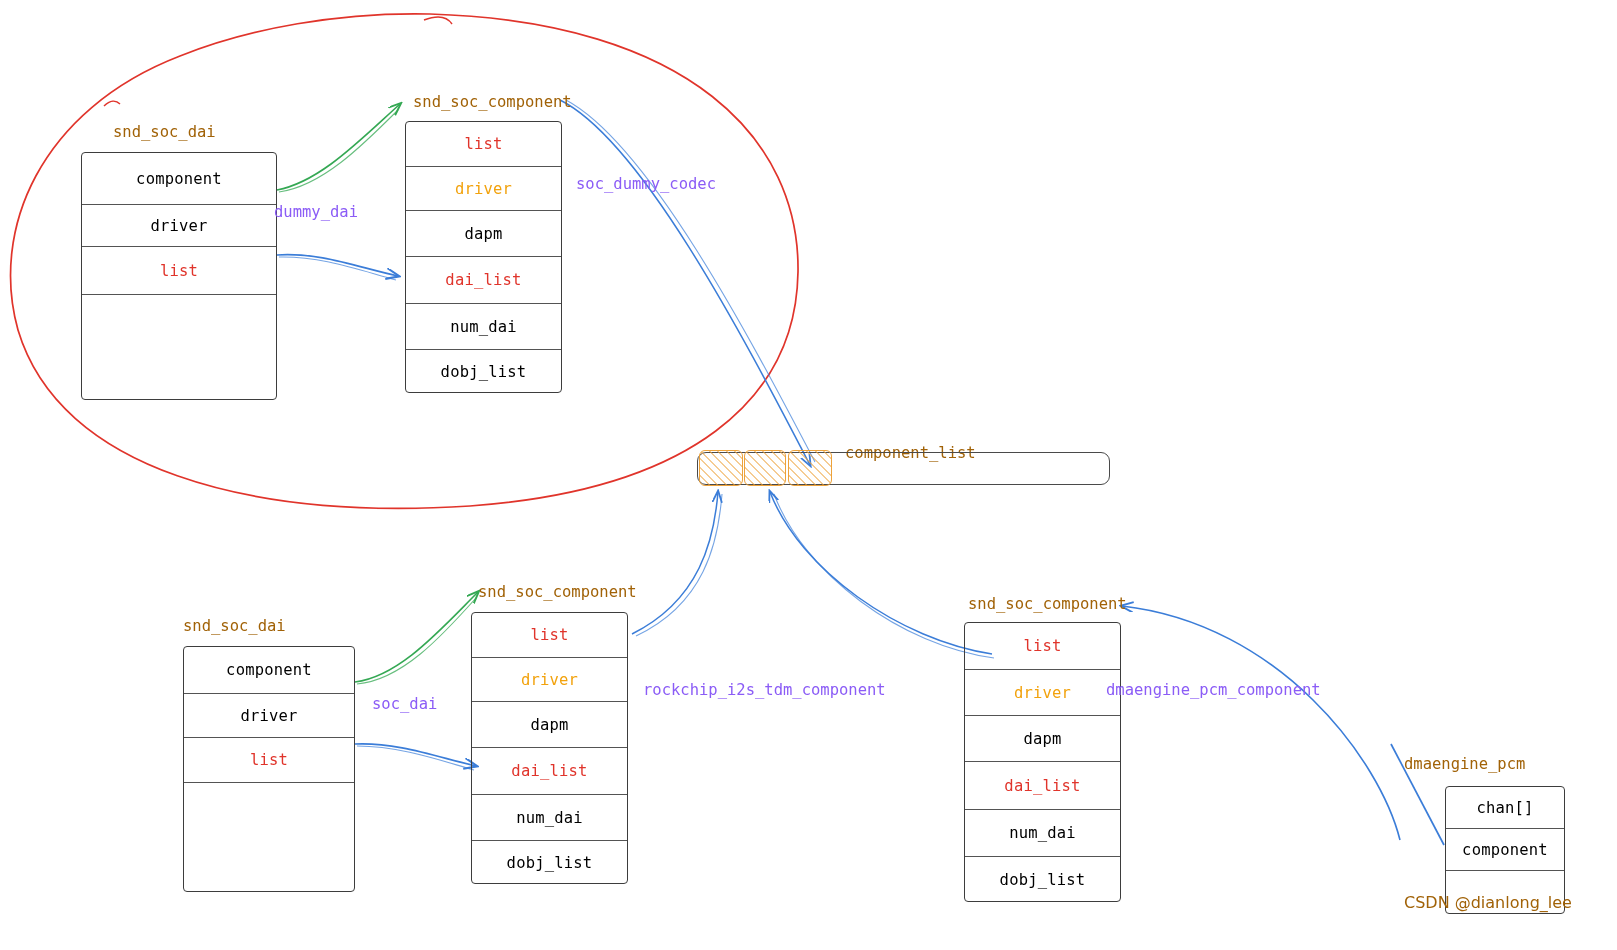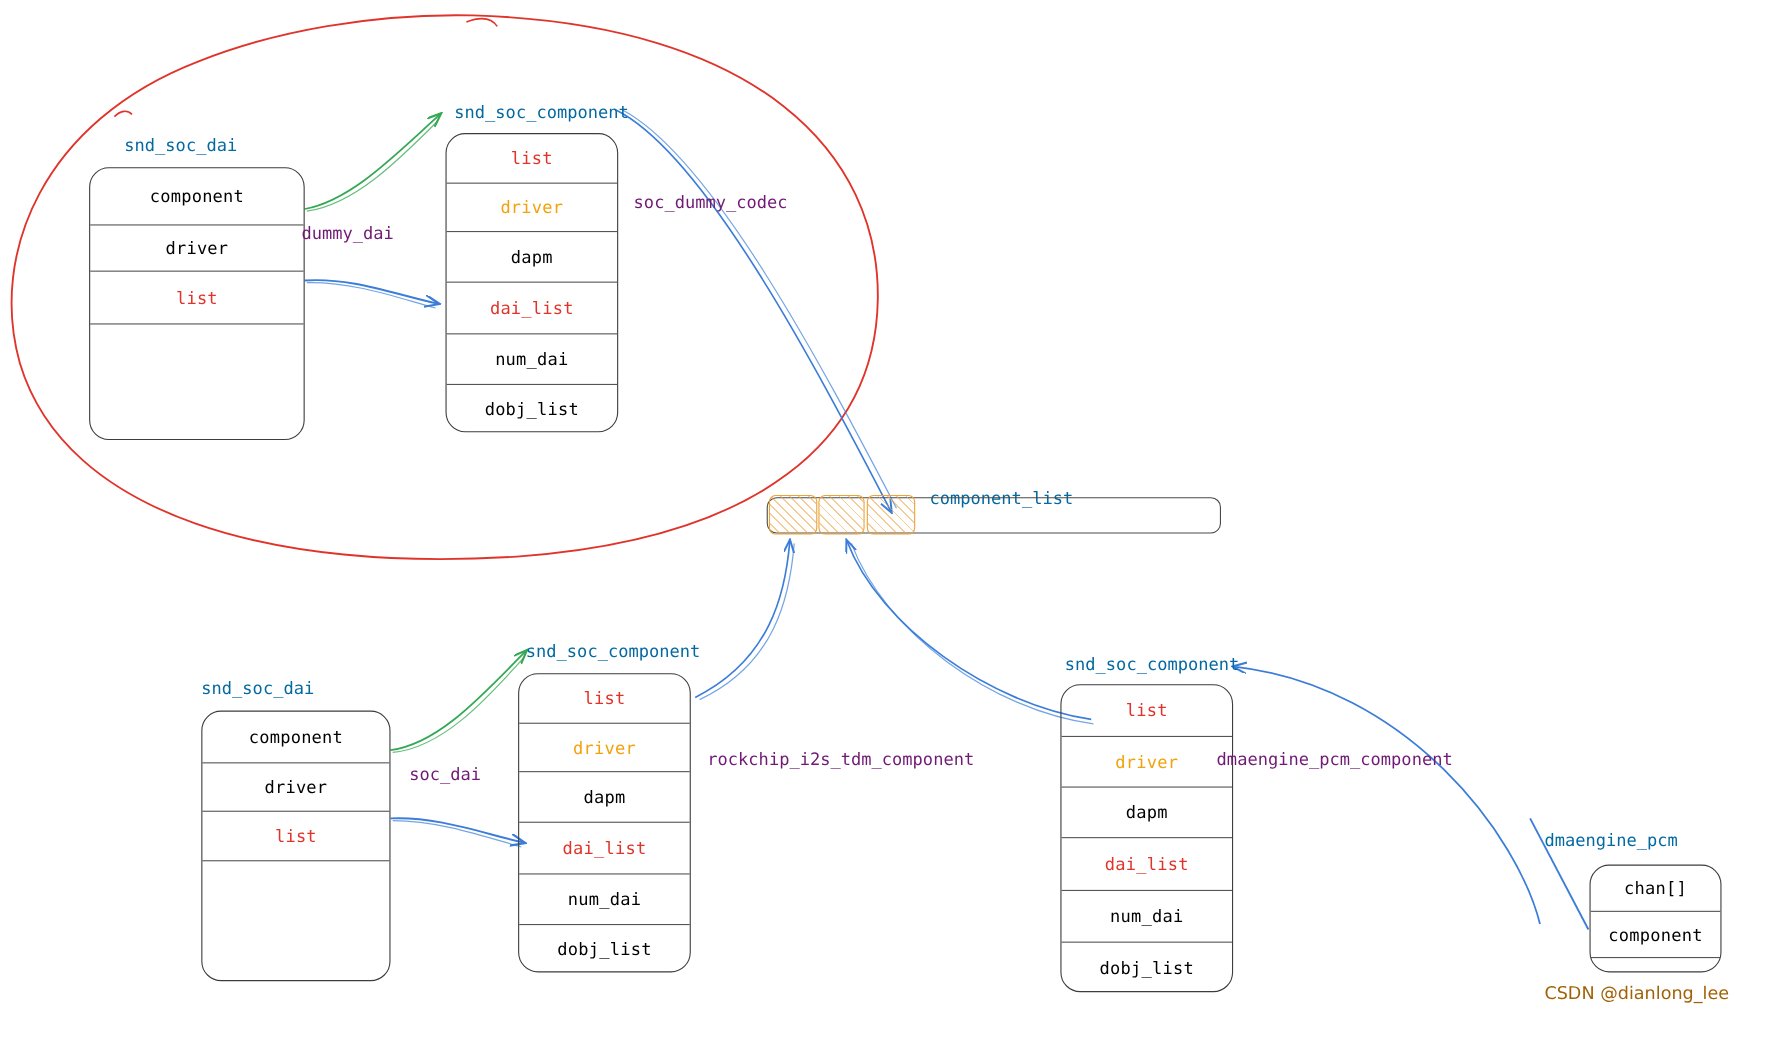--- a/index.html
+++ b/index.html
@@ -2,31 +2,31 @@
 <html><head>
 <meta charset="utf-8">
 <style>
   html,body{margin:0;padding:0;background:#ffffff;}
   body{width:1617px;height:950px;overflow:hidden;
        font-family:"DejaVu Sans Mono","Liberation Mono",monospace;}
   #stage{position:relative;width:1617px;height:950px;background:#fff;}
   svg.layer{position:absolute;left:0;top:0;width:1617px;height:950px;pointer-events:none;}
 
   .struct{position:absolute;box-sizing:border-box;border:1.6px solid #3d3d3d;
-          border-radius:18px;background:transparent;}
+          border-radius:4px;background:transparent;}
   .row{box-sizing:border-box;display:flex;align-items:center;justify-content:center;
        border-bottom:1.6px solid #545454;font-size:15.5px;color:#000000;
        letter-spacing:.2px;white-space:nowrap;}
   .row:last-child{border-bottom:none;}
   .row.red{color:#e0342b;}
   .row.orange{color:#f2a20c;}
   .row.blank{border-bottom:none;}
 
-  .caption{position:absolute;font-size:15.5px;color:#0369a1;white-space:nowrap;}
-  .edgelabel{position:absolute;font-size:15.5px;color:#701a75;white-space:nowrap;}
+  .caption{position:absolute;font-size:15.5px;color:#a16207;white-space:nowrap;}
+  .edgelabel{position:absolute;font-size:15.5px;color:#8b5cf6;white-space:nowrap;}
 
   .listbar{position:absolute;box-sizing:border-box;border:1.6px solid #4a4a4a;
            border-radius:9px;background:transparent;}
   .cell{position:absolute;box-sizing:border-box;border:1.8px solid #eda23a;
         border-radius:6px;background-image:repeating-linear-gradient(
            45deg, rgba(237,162,58,.55) 0, rgba(237,162,58,.55) 1.2px,
            rgba(255,255,255,0) 1.2px, rgba(255,255,255,0) 6px);}
   .watermark{position:absolute;font-size:16px;color:#a16207;white-space:nowrap;
              font-family:"DejaVu Sans","Liberation Sans",sans-serif;}
 </style>
@@ -150,21 +150,21 @@
     <div class="row orange" style="height:46px;">driver</div>
     <div class="row" style="height:46px;">dapm</div>
     <div class="row red" style="height:48px;">dai_list</div>
     <div class="row" style="height:47px;">num_dai</div>
     <div class="row" style="height:46px;">dobj_list</div>
   </div>
 
   <div class="edgelabel" style="left:1106px;top:681px;text-align:right;">dmaengine_pcm_component</div>
 
   <div class="caption" style="left:1404px;top:755px;">dmaengine_pcm</div>
-  <div class="struct" style="left:1445px;top:786px;width:120px;height:98px;">
+  <div class="struct" style="left:1445px;top:786px;width:120px;height:128px;">
     <div class="row" style="height:42px;">chan[]</div>
     <div class="row" style="height:42px;">component</div>
     <div class="row blank" style="height:46px;"></div>
   </div>
 
   <div class="watermark" style="left:1404px;top:893px;">CSDN @dianlong_lee</div>
 
 </div>
 
 </body></html>

